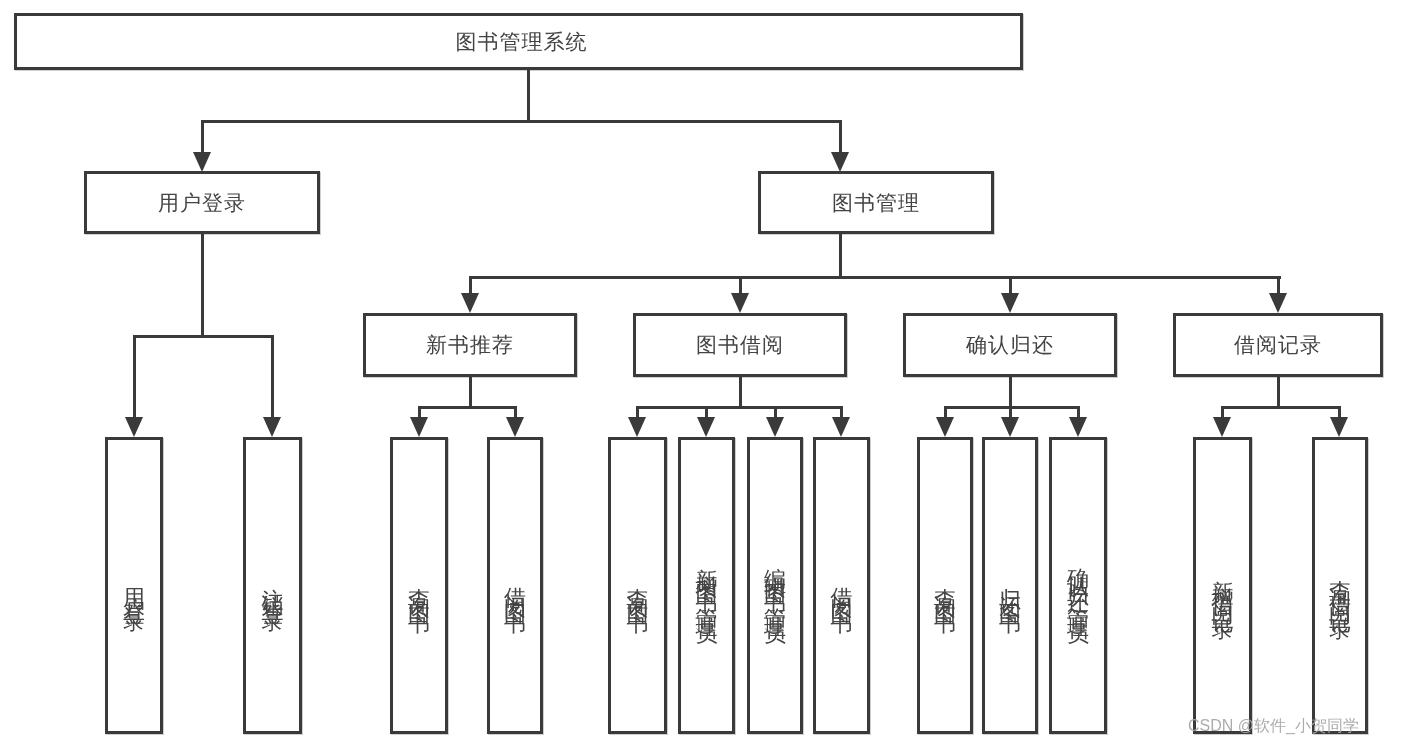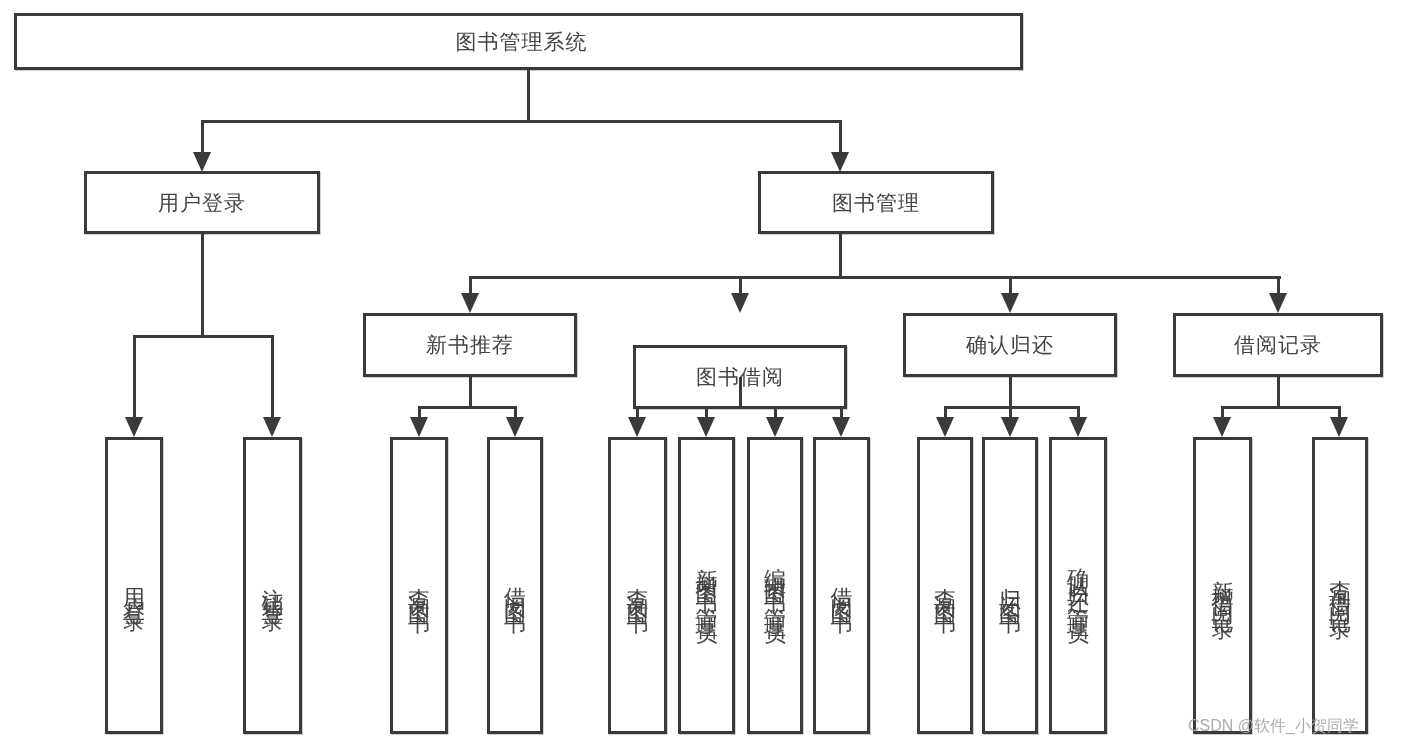--- a/index.html
+++ b/index.html
@@ -99,21 +99,21 @@
   <div class="line" style="left:1009px; top:276px; width:3px; height:20px;"></div>
   <div class="line" style="left:1277px; top:276px; width:3px; height:20px;"></div>
   <div class="arrow" style="left:461px; top:293px;"></div>
   <div class="arrow" style="left:731px; top:293px;"></div>
   <div class="arrow" style="left:1001px; top:293px;"></div>
   <div class="arrow" style="left:1269px; top:293px;"></div>
 
   <div class="box box-h" style="left:363px; top:313px; width:214px; height:64px;">
     <span>新书推荐</span>
   </div>
-  <div class="box box-h" style="left:633px; top:313px; width:214px; height:64px;margin-top:32px;">
+  <div class="box box-h" style="left:633px; top:313px; width:214px; height:64px;">
     <span>图书借阅</span>
   </div>
   <div class="box box-h" style="left:903px; top:313px; width:214px; height:64px;">
     <span>确认归还</span>
   </div>
   <div class="box box-h" style="left:1173px; top:313px; width:210px; height:64px;">
     <span>借阅记录</span>
   </div>
 
   <div class="line" style="left:469px; top:377px; width:3px; height:32px;"></div>

